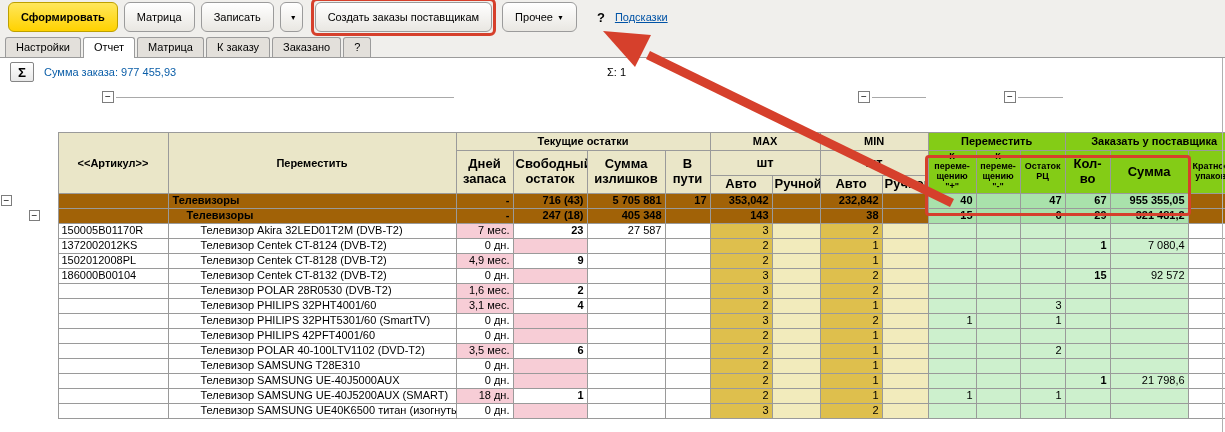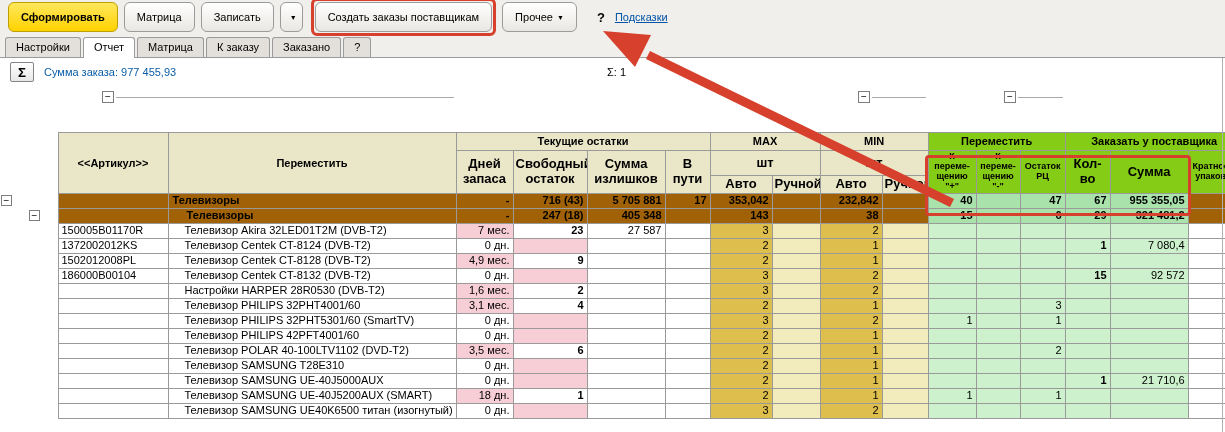--- a/index.html
+++ b/index.html
@@ -66,21 +66,21 @@
   tr.row-item td.c-movePlus,tr.row-item td.c-moveMinus,tr.row-item td.c-rcStock,
   tr.row-item td.c-qty,tr.row-item td.c-sum{background:#cdf0cd}
   tr.row-group1 td.c-movePlus,tr.row-group1 td.c-moveMinus,tr.row-group1 td.c-rcStock,
   tr.row-group1 td.c-qty,tr.row-group1 td.c-sum,
   tr.row-group2 td.c-movePlus,tr.row-group2 td.c-moveMinus,tr.row-group2 td.c-rcStock,
   tr.row-group2 td.c-qty,tr.row-group2 td.c-sum{background:#a9e2ab}
   td.pink{background:#f7cdd6!important}
   tr.row-item td.c-free,tr.row-item td.c-qty{font-weight:bold}
   tr.row-group1 td.c-name{padding-left:4px}
   tr.row-group2 td.c-name{padding-left:18px}
-  tr.row-item td.c-name{padding-left:16px}
+  tr.row-item td.c-name{padding-left:32px}
   .expander{display:inline-block;width:11px;height:11px;border:1px solid #7d7d7d;background:#fff;
         font-size:10px;line-height:9px;text-align:center;font-weight:normal}
 
   
   .anno-box2{position:absolute;left:925px;top:155px;width:266px;height:61px;border:3px solid #d6402c;
         border-radius:4px;z-index:15;pointer-events:none}
   .anno-arrow{position:absolute;left:0;top:0;z-index:20;pointer-events:none}
   .right-frame{position:absolute;top:58px;right:2px;bottom:0;width:1px;background:#b0b0b0;z-index:5}
 </style>
 </head>
@@ -303,21 +303,21 @@
           <td class="c-moveMinus"></td>
           <td class="c-rcStock"></td>
           <td class="c-qty">15</td>
           <td class="c-sum">92 572</td>
           <td class="c-mult">10</td>
         </tr>
         <tr class="row-item">
           <td class="c-treeA"></td>
           <td class="c-treeB"></td>
           <td class="c-article"></td>
-          <td class="c-name">Настройки HARPER 28R0530 (DVB-T2)</td>
+          <td class="c-name">Телевизор POLAR 28R0530 (DVB-T2)</td>
           <td class="c-days pink">1,6 мес.</td>
           <td class="c-free">2</td>
           <td class="c-surplus"></td>
           <td class="c-transit"></td>
           <td class="c-maxAuto">3</td>
           <td class="c-maxManual"></td>
           <td class="c-minAuto">2</td>
           <td class="c-minManual"></td>
           <td class="c-movePlus"></td>
           <td class="c-moveMinus"></td>
@@ -436,21 +436,21 @@
           <td class="c-surplus"></td>
           <td class="c-transit"></td>
           <td class="c-maxAuto">2</td>
           <td class="c-maxManual"></td>
           <td class="c-minAuto">1</td>
           <td class="c-minManual"></td>
           <td class="c-movePlus"></td>
           <td class="c-moveMinus"></td>
           <td class="c-rcStock"></td>
           <td class="c-qty">1</td>
-          <td class="c-sum">21 710,6</td>
+          <td class="c-sum">21 798,6</td>
           <td class="c-mult"></td>
         </tr>
         <tr class="row-item">
           <td class="c-treeA"></td>
           <td class="c-treeB"></td>
           <td class="c-article"></td>
           <td class="c-name">Телевизор SAMSUNG UE-40J5200AUX (SMART)</td>
           <td class="c-days pink">18 дн.</td>
           <td class="c-free">1</td>
           <td class="c-surplus"></td>

